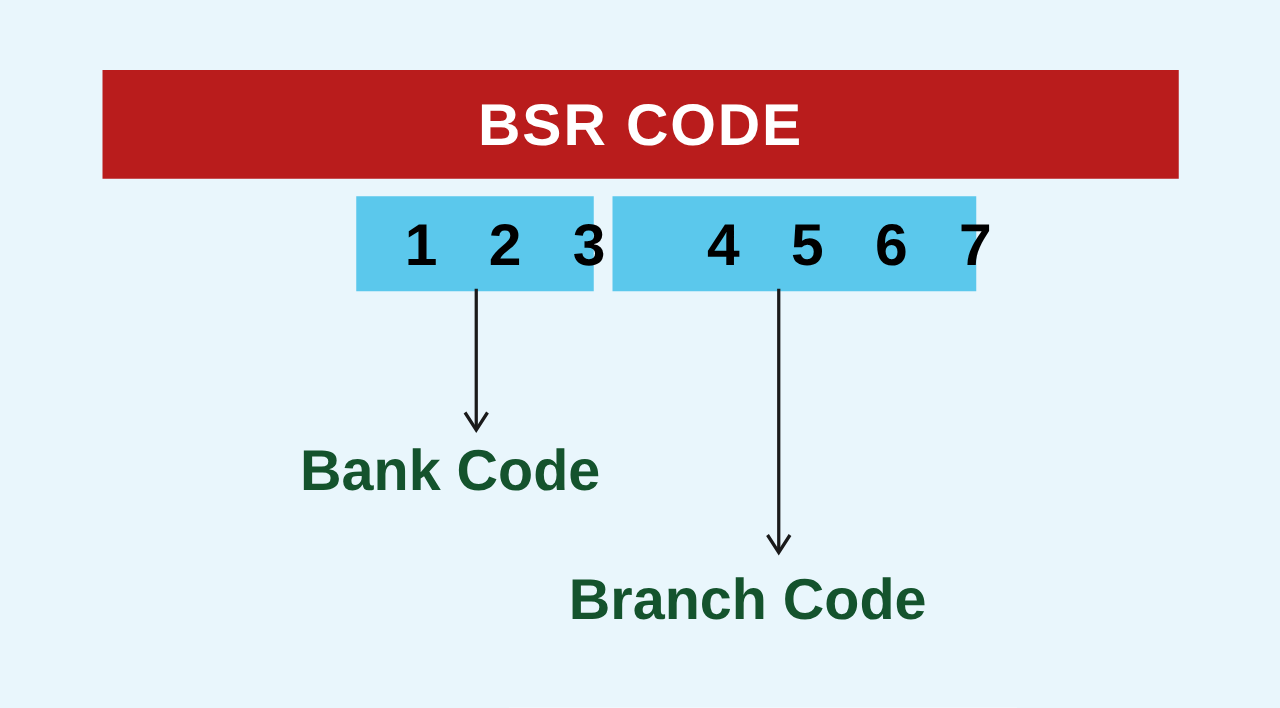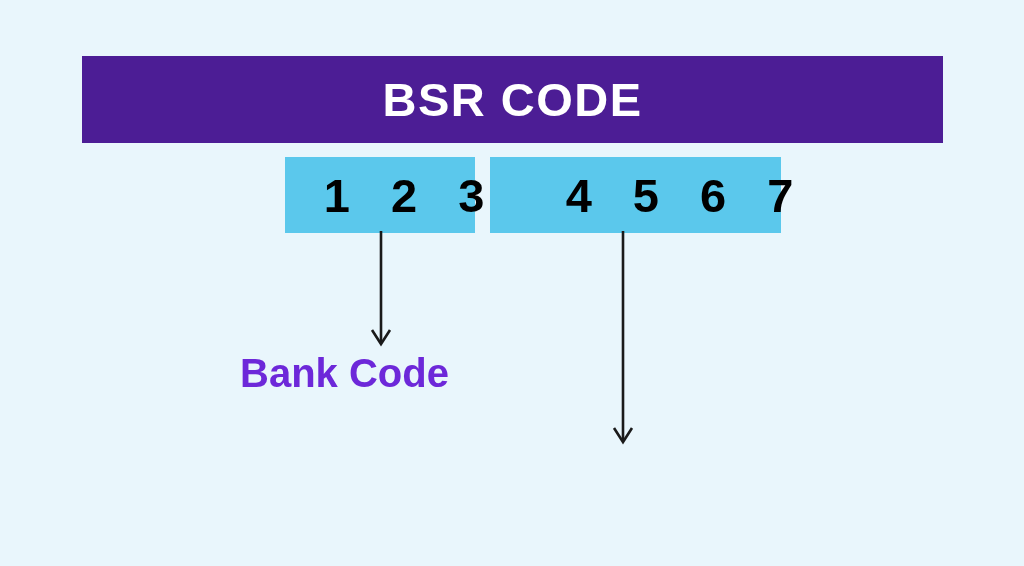--- a/index.html
+++ b/index.html
@@ -19,21 +19,21 @@
     background: #e9f6fc;
   }
 
   
   #title-bar {
     position: absolute;
     left: 82px;
     top: 56px;
     width: 861px;
     height: 87px;
-    background: #4c1d95;
+    background: #b91c1c;
     display: flex;
     align-items: center;
     justify-content: center;
   }
   #title-text {
     color: #ffffff;
     font-family: "Liberation Sans", sans-serif;
     font-weight: bold;
     font-size: 47px;
     letter-spacing: 1.5px;
@@ -99,24 +99,24 @@
     stroke: #1a1a1a;
     stroke-width: 2.6;
     fill: none;
     stroke-linecap: butt;
     stroke-linejoin: miter;
   }
 
   
   .callout-label {
     position: absolute;
-    color: #6d28d9;
+    color: #14532d;
     font-family: "Liberation Sans", sans-serif;
     font-weight: bold;
-    font-size: 40px;
+    font-size: 46px;
     line-height: 1;
     white-space: nowrap;
   }
   #label-bank {
     left: 240px;
     top: 353px;
   }
   #label-branch {
     left: 455px;
     top: 456px;
@@ -144,14 +144,15 @@
     <polyline class="connector-head" points="7,99 16,113 25,99"></polyline>
   </svg>
 
   <svg id="connector-branch" class="connector" viewBox="0 0 32 214" width="32" height="214">
     <line class="connector-line" x1="16" y1="0" x2="16" y2="210"></line>
     <polyline class="connector-head" points="7,197 16,211 25,197"></polyline>
   </svg>
 
   <div id="label-bank" class="callout-label">Bank Code</div>
 
+  <div id="label-branch" class="callout-label">Branch Code</div>
 
 </div>
 
 </body></html>

